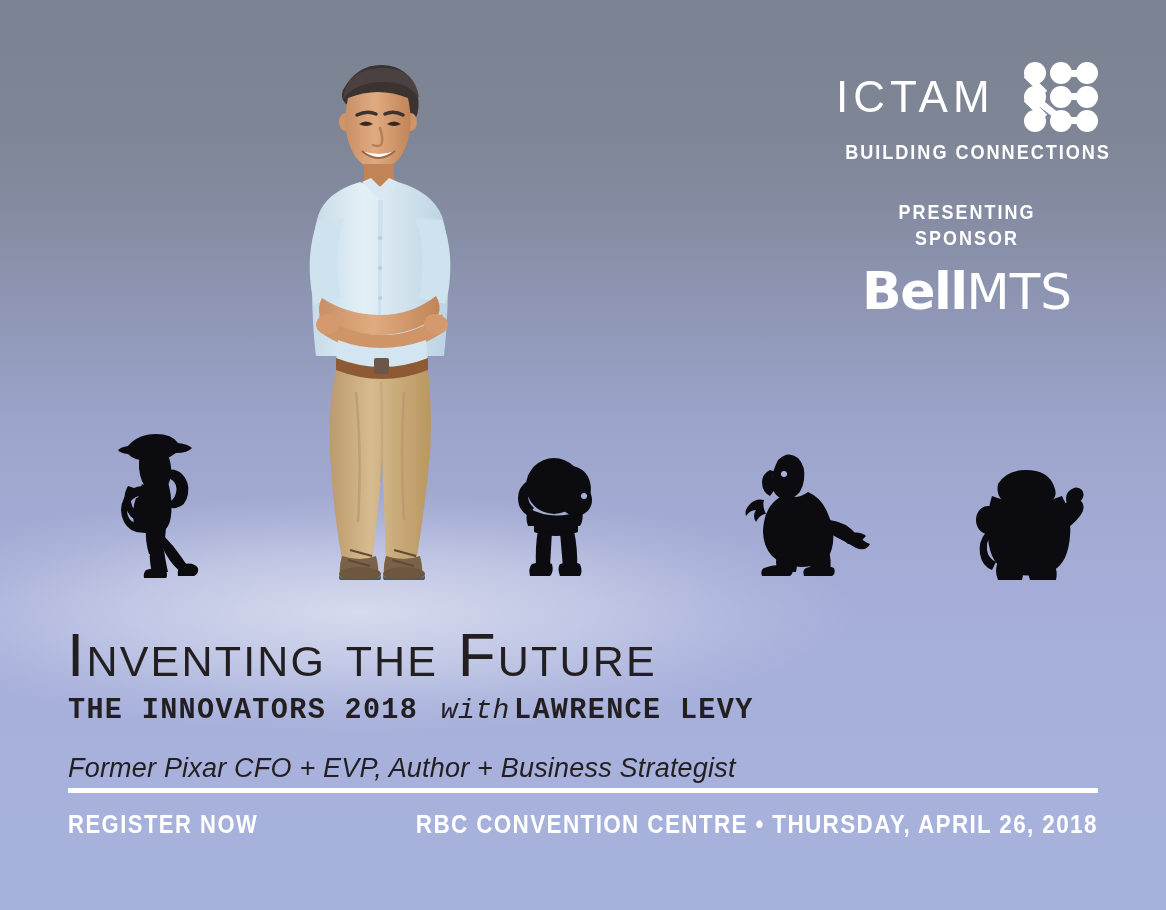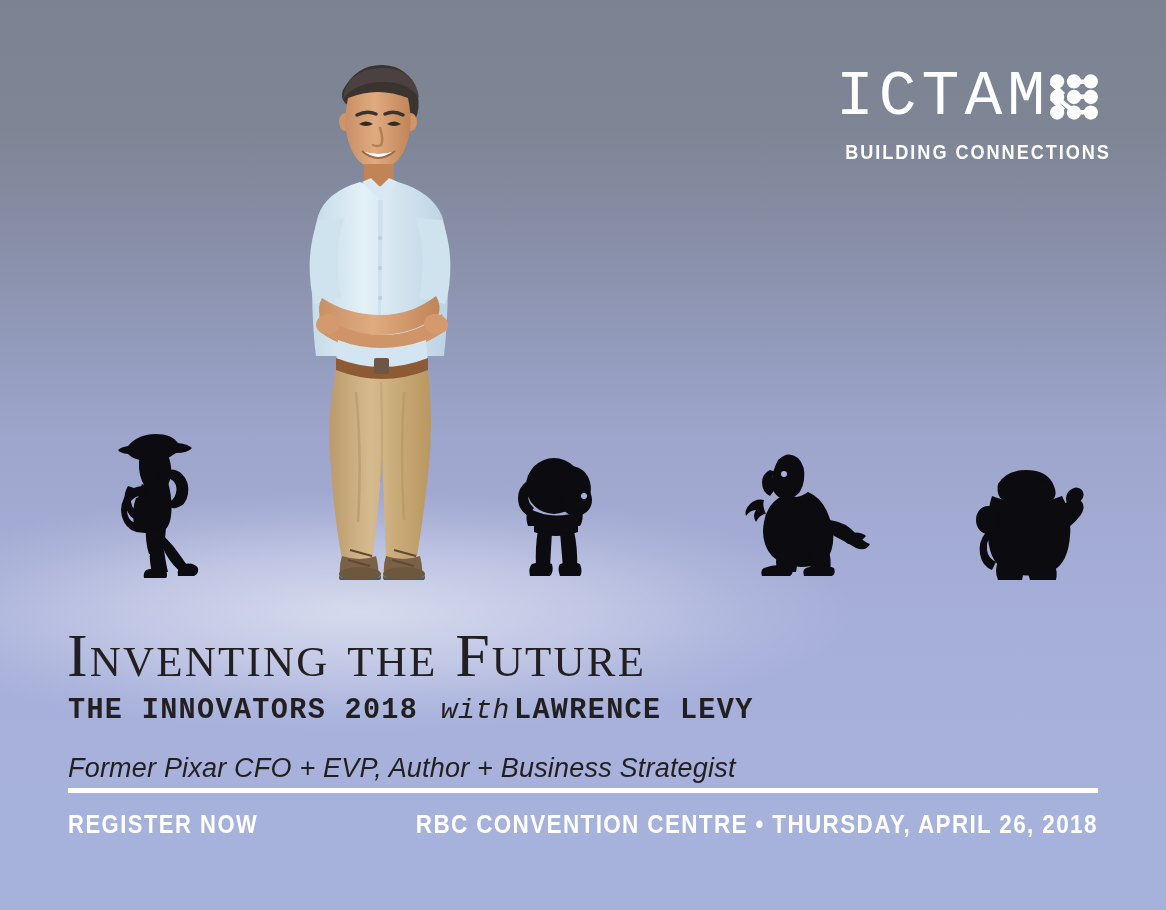--- a/index.html
+++ b/index.html
@@ -25,22 +25,22 @@
         #a3abd4 58%,
         #a6afda 70%,
         #a7b1dc 84%,
         #a6b2dc 100%);
   }
 
   
   .ictam{position:absolute;left:836px;top:62px;width:262px;}
   .ictam-row{display:flex;align-items:center;justify-content:space-between;}
   .ictam-word{
-    color:#ffffff;font-size:63px;font-weight:400;line-height:1;
-    letter-spacing:5px;font-family:Liberation Mono, monospace;
+    color:#ffffff;font-size:44px;font-weight:400;line-height:1;
+    letter-spacing:5px;font-family:Liberation Sans, sans-serif;
   }
   .ictam-mark{width:74px;height:70px;display:block;}
   .ictam-tag{
     margin-top:9px;color:#ffffff;text-align:center;
     font-size:19.5px;font-weight:700;letter-spacing:2.1px;
     transform:scaleX(0.93);transform-origin:center;white-space:nowrap;
   }
 
   
   .sponsor{position:absolute;left:836px;top:200px;width:262px;text-align:center;}
@@ -66,21 +66,21 @@
   .sil{position:absolute;}
   .sil svg{display:block;width:100%;height:100%;}
   .sil-cowboy{left:100px;top:424px;width:110px;height:156px;}
   .sil-space{left:512px;top:452px;width:88px;height:128px;}
   .sil-dino{left:734px;top:448px;width:136px;height:132px;}
   .sil-potato{left:972px;top:462px;width:112px;height:118px;}
 
   
   .headline{
     position:absolute;left:67px;top:624px;
-    font-family:Liberation Serif, serif;
+    font-family:Liberation Sans, sans-serif;
     color:#231f20;font-size:62px;line-height:1;
     font-variant:small-caps;letter-spacing:2.2px;white-space:nowrap;
   }
   .subline{
     position:absolute;left:68px;top:695px;white-space:nowrap;
     color:#231f20;line-height:1;font-family:Liberation Mono, monospace;
   }
   .subline .bold{
     font-size:30px;font-weight:700;letter-spacing:1.4px;
     transform:scaleX(0.95);display:inline-block;transform-origin:left;
@@ -137,20 +137,27 @@
           <circle cx="63" cy="35" r="11"></circle>
           <circle cx="11" cy="59" r="11"></circle>
           <circle cx="37" cy="59" r="11"></circle>
           <circle cx="63" cy="59" r="11"></circle>
         </g>
       </svg>
     </div>
     <div class="ictam-tag">BUILDING CONNECTIONS</div>
   </div>
 
+  <div class="sponsor">
+    <div class="sponsor-line">PRESENTING</div>
+    <div class="sponsor-line">SPONSOR</div>
+    <div class="bellmts">
+      <span class="bell">Bell</span><span class="mts">MTS</span>
+    </div>
+  </div>
 
   <div class="figure">
     <svg viewBox="0 0 190 528">
       <defs>
         <linearGradient id="shirt" x1="0" y1="0" x2="1" y2="0">
           <stop offset="0%" stop-color="#c5dbe8"></stop>
           <stop offset="38%" stop-color="#e4f0f7"></stop>
           <stop offset="100%" stop-color="#bcd3e3"></stop>
         </linearGradient>
         <linearGradient id="pants" x1="0" y1="0" x2="1" y2="0">

